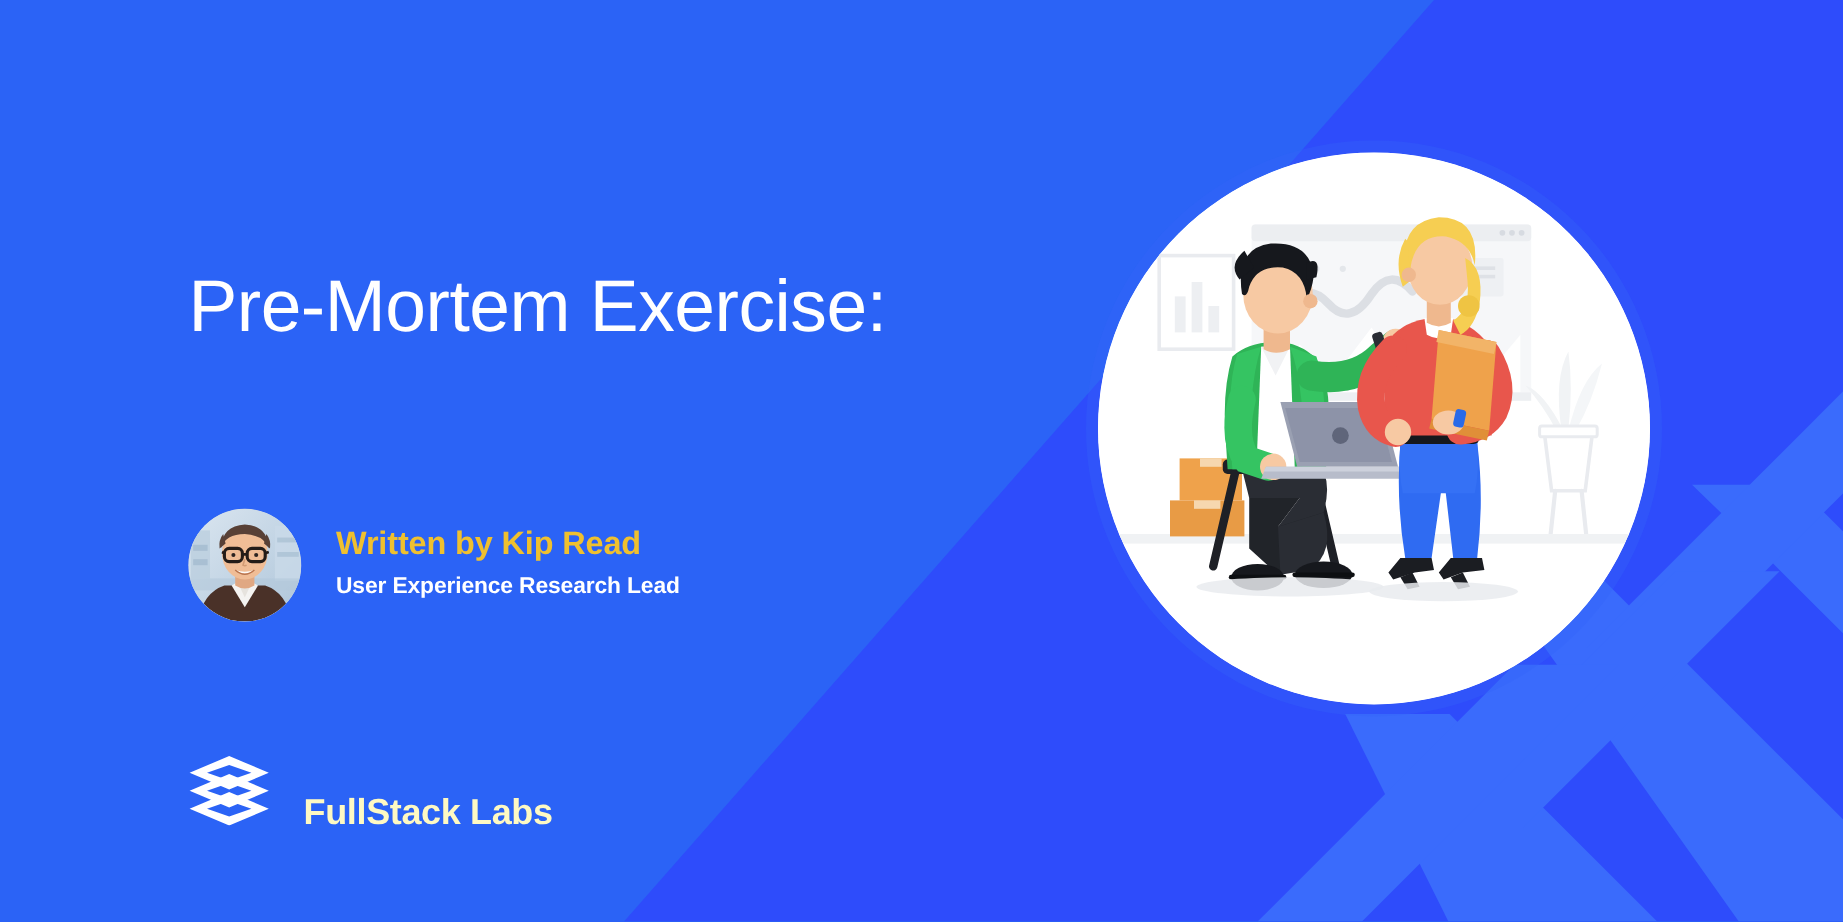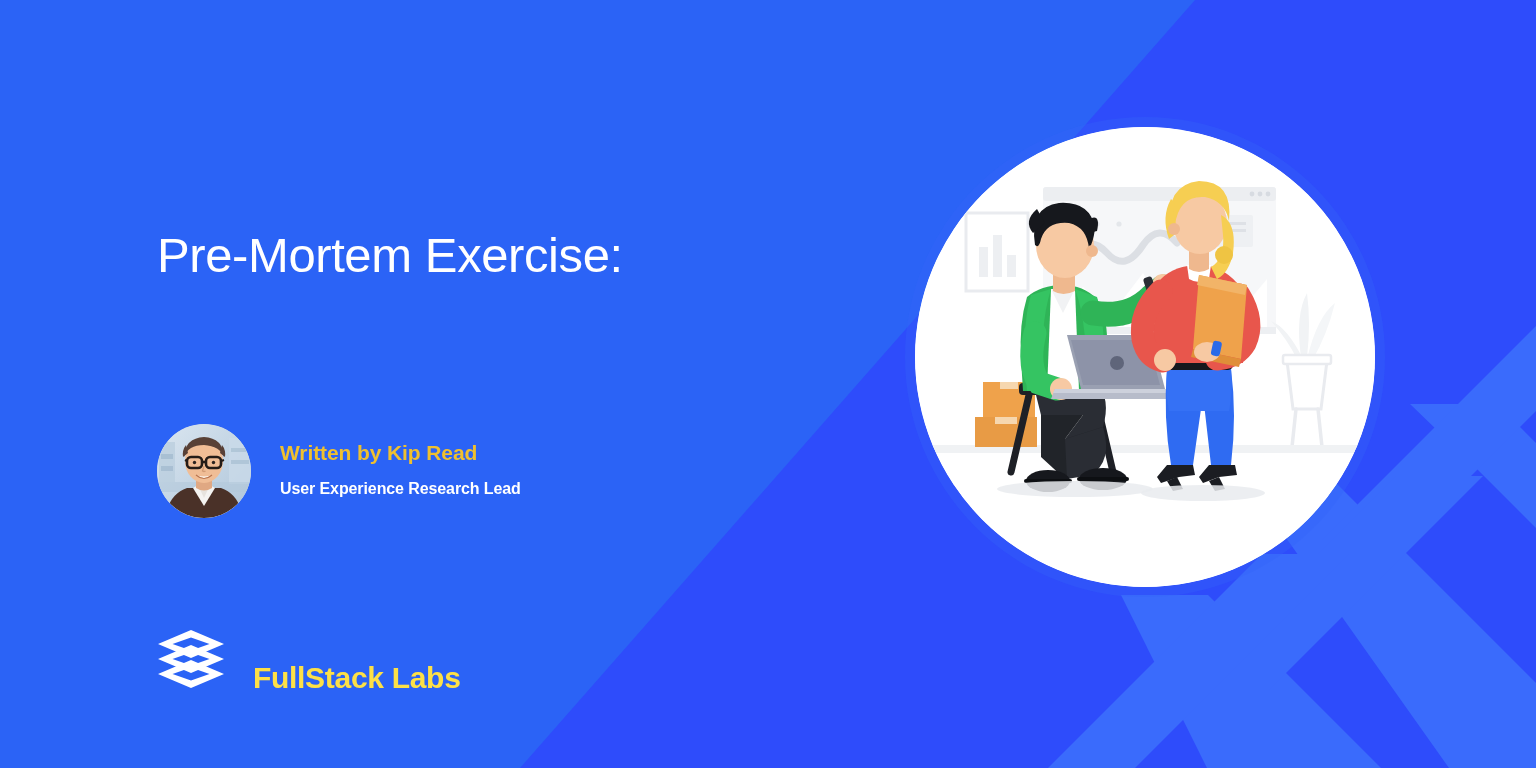--- a/index.html
+++ b/index.html
@@ -16,21 +16,21 @@
   
   .stage { position:absolute; inset:0; }
 
   #title-block {
     position:absolute;
     left:157px; top:207px;
     width:700px;
   }
   .title-line {
     color:#FFFFFF;
-    font-size:49px;
+    font-size:61px;
     font-weight:300;
     line-height:96px;
     letter-spacing:-0.4px;
     white-space:nowrap;
   }
 
   #byline {
     position:absolute;
     left:157px; top:424px;
     display:flex;
@@ -41,45 +41,45 @@
     border-radius:50%;
     overflow:hidden;
     flex:0 0 auto;
     position:relative;
     background:#cfd8e3;
   }
   #avatar svg { display:block; width:94px; height:94px; }
   #byline-text { margin-left:29px; }
   #written-by {
     color:#EFC02F;
-    font-size:21px;
+    font-size:27px;
     font-weight:bold;
     line-height:32px;
     letter-spacing:-0.1px;
     white-space:nowrap;
   }
   #author-role {
     color:#FFFFFF;
-    font-size:16px;
+    font-size:19px;
     font-weight:bold;
     line-height:32px;
     letter-spacing:-0.1px;
     white-space:nowrap;
     margin-top:4px;
   }
 
   #brand {
     position:absolute;
     left:155px; top:618px;
     display:flex;
     align-items:center;
   }
   #brand-mark { width:72px; height:62px; flex:0 0 auto; }
   #brand-name {
-    color:#fde047;
+    color:#fef9c3;
     font-size:30px;
     font-weight:bold;
     letter-spacing:-0.3px;
     margin-left:26px;
     white-space:nowrap;
     margin-top:43px;
   }
 
   
   #illustration-circle {

